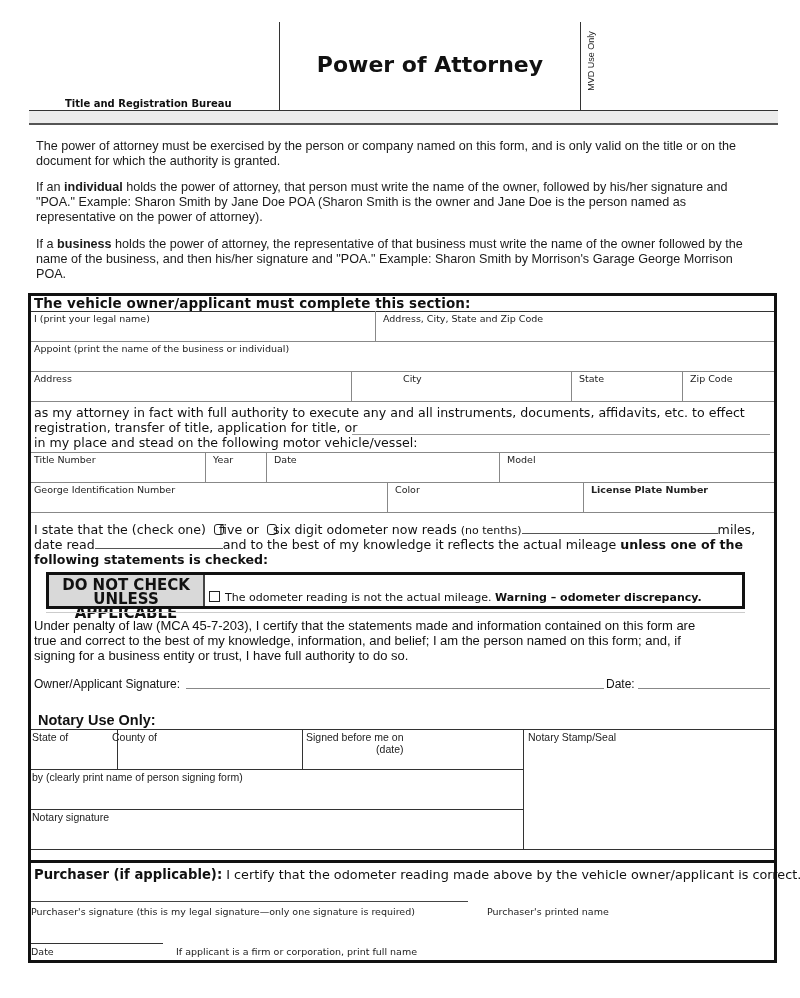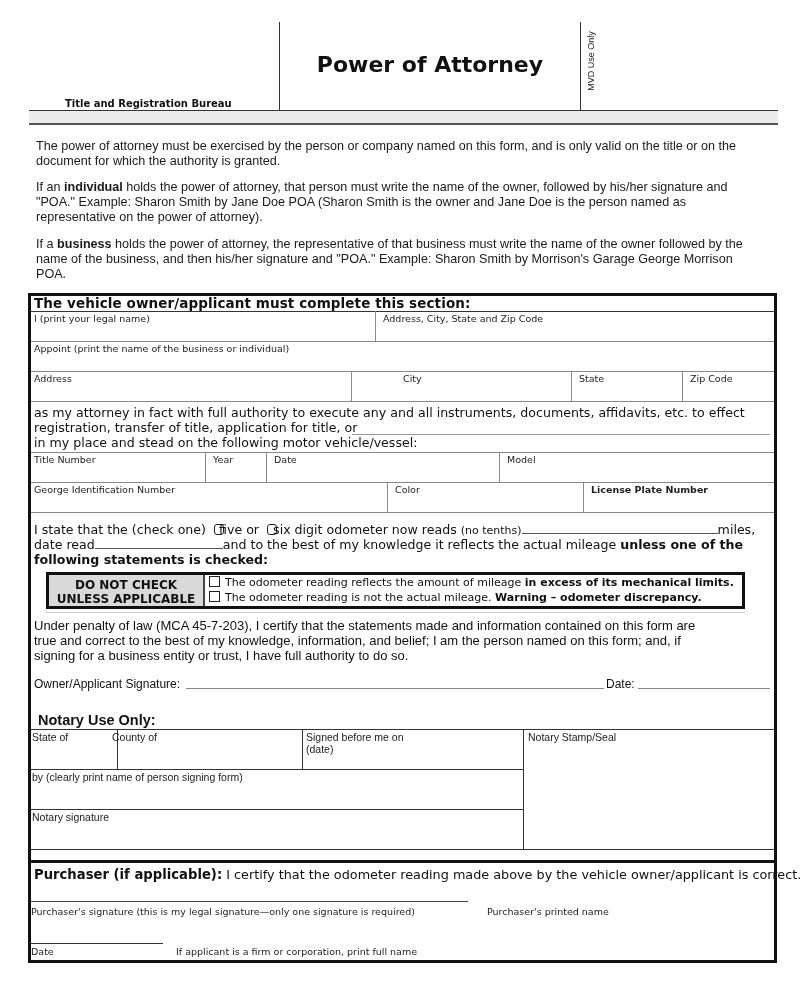--- a/index.html
+++ b/index.html
@@ -21,32 +21,32 @@
 
     
     .intro { position: absolute; left: 36px; width: 730px; font-family: "Liberation Sans", sans-serif;
       font-size: 12.6px; line-height: 15.2px; color: #1a1a1a; }
 
     
     .main-box { position: absolute; left: 28px; top: 293px; width: 749px; height: 567px; border: 3px solid #111; border-bottom: none; }
     .sec-title { position: absolute; left: 34px; top: 295px; font-size: 13.5px; font-weight: bold; letter-spacing: 0.1px; }
     .line { position: absolute; background: #888; }
     .line.dark { background: #333; }
-    .lbl { position: absolute; font-size: 9.5px; color: #222; white-space: nowrap; }
+    .lbl { position: absolute; font-size: 9.5px; color: #222; white-space: nowrap; text-align: right; }
     .lbl.arial { font-family: "Liberation Sans", sans-serif; font-size: 10.5px; }
     .body-text { position: absolute; font-size: 12.6px; color: #111; white-space: nowrap; }
     .body-text b { font-weight: bold; }
     .uline { display: inline-block; border-bottom: 1px solid #555; height: 12px; vertical-align: baseline; }
     .cb { display: inline-block; width: 11px; height: 11px; border: 1.3px solid #222; vertical-align: -1px; margin-right: 1px; }
     .cb.rounded { border-radius: 3px; width: 10px; height: 11px; }
 
     
     .dnc-box { position: absolute; left: 46px; top: 572px; width: 699px; height: 37px; border: 3px solid #111; }
     .dnc-label { position: absolute; left: 0; top: 0; width: 156px; height: 100%; background: #d9d9d9;
-      border-right: 2px solid #444; text-align: center; font-size: 12px; font-weight: bold; line-height: 14px; padding-top: 3px; }
+      border-right: 2px solid #444; text-align: center; font-size: 15px; font-weight: bold; line-height: 14px; padding-top: 3px; }
     .dnc-opt { position: absolute; left: 160px; font-size: 11px; white-space: nowrap; }
 
     
     .purch-box { position: absolute; left: 28px; top: 860px; width: 749px; height: 103px; border: 3px solid #111; }
   </style>
 </head>
 <body>
 
 <div class="hdr-vline" style="left:279px; top:22px; height:88px;"></div>
 <div class="hdr-vline" style="left:580px; top:22px; height:88px;"></div>
@@ -137,23 +137,20 @@
 </div>
 <div class="body-text" style="left:34px; top:552px;">
   <b>following statements is checked:</b>
 </div>
 
 <div class="dnc-box">
   <div class="dnc-label">
     <div>DO NOT CHECK</div>
     <div>UNLESS APPLICABLE</div>
   </div>
-  <div class="dnc-opt" style="top:1px;">
-    <span class="cb" style="margin-right:5px;"></span><span>The odometer reading reflects the amount of mileage </span><b>in excess of its mechanical limits.</b>
-  </div>
   <div class="dnc-opt" style="top:16px;">
     <span class="cb" style="margin-right:5px;"></span><span>The odometer reading is not the actual mileage. </span><b>Warning – odometer discrepancy.</b>
   </div>
 </div>
 <div class="line" style="left:46px; top:612px; width:699px; height:1px; background:#ccc;"></div>
 
 <div class="body-text" style="left:34px; top:618px; font-family:'Liberation Sans', sans-serif; font-size:13px;">Under penalty of law (MCA 45-7-203), I certify that the statements made and information contained on this form are</div>
 <div class="body-text" style="left:34px; top:633px; font-family:'Liberation Sans', sans-serif; font-size:13px;">true and correct to the best of my knowledge, information, and belief; I am the person named on this form; and, if</div>
 <div class="body-text" style="left:34px; top:648px; font-family:'Liberation Sans', sans-serif; font-size:13px;">signing for a business entity or trust, I have full authority to do so.</div>
 

